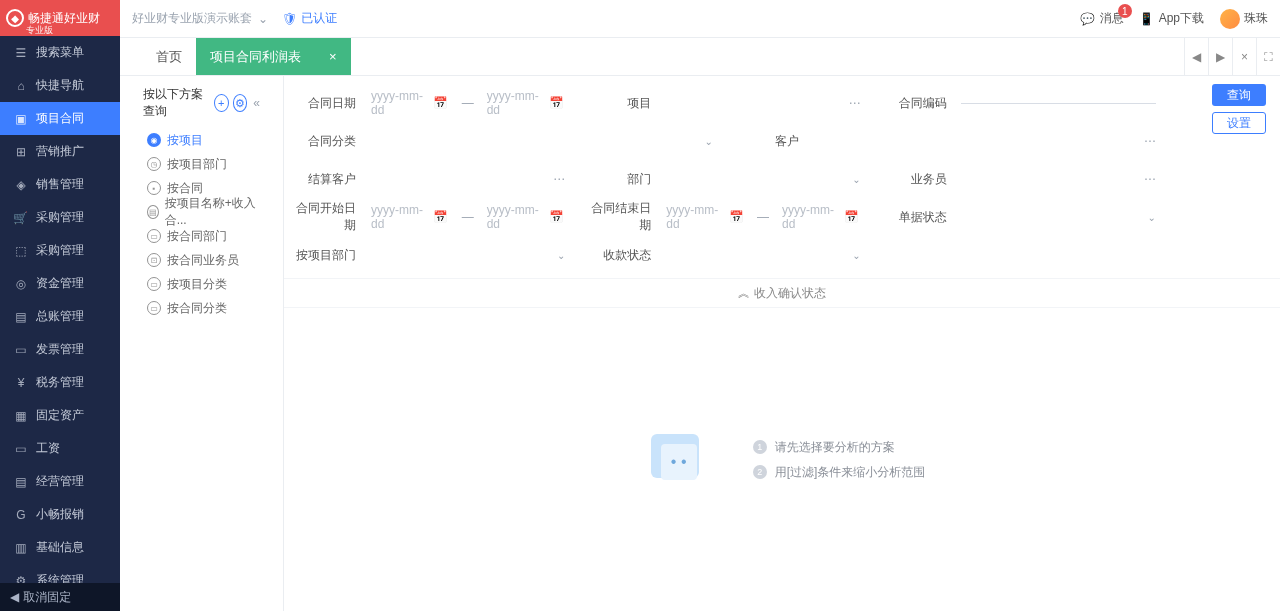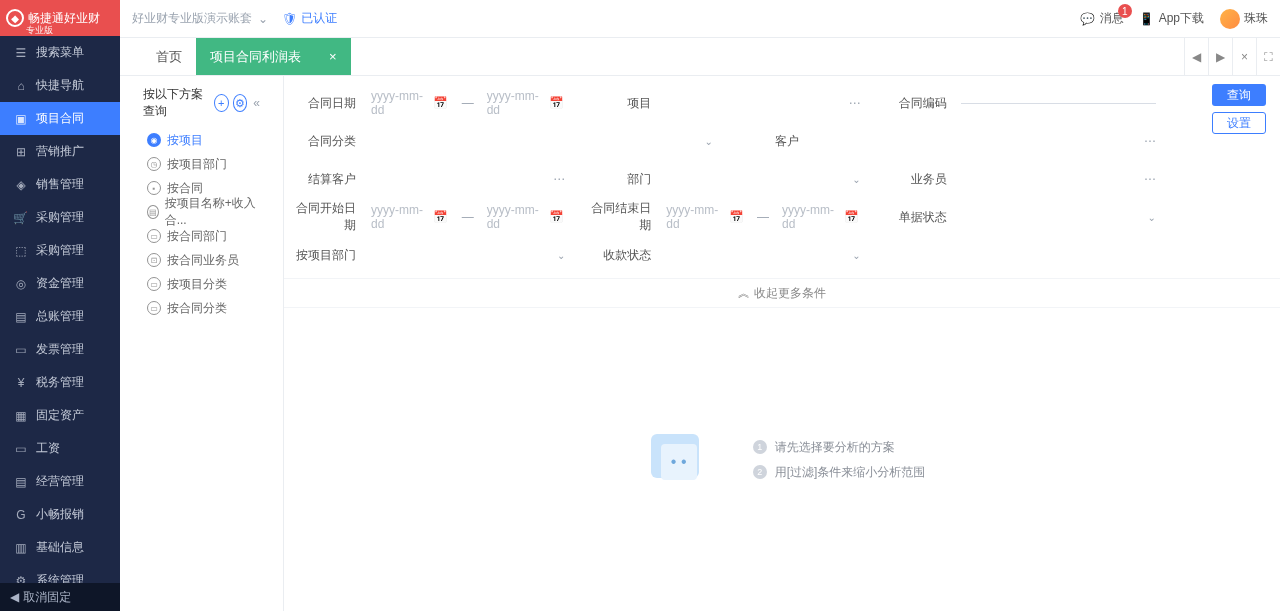--- a/index.html
+++ b/index.html
@@ -388,21 +388,21 @@
                     <span class="sel-arrow">⌄</span>
                   </div>
                 </div>
             </div>
             <div class="f-cell"></div>
           </div>
         </div>
 
         <div class="collapse-row">
           <span>︽</span>
-          <span>收起更多条件</span>
+          <span>收入确认状态</span>
         </div>
 
         <div class="empty">
           <div class="empty-img">
             <div class="box3d"></div>
             <div class="box-face">• •</div>
           </div>
           <div class="empty-steps">
             <div class="step">
                 <span class="step-no">1</span>

